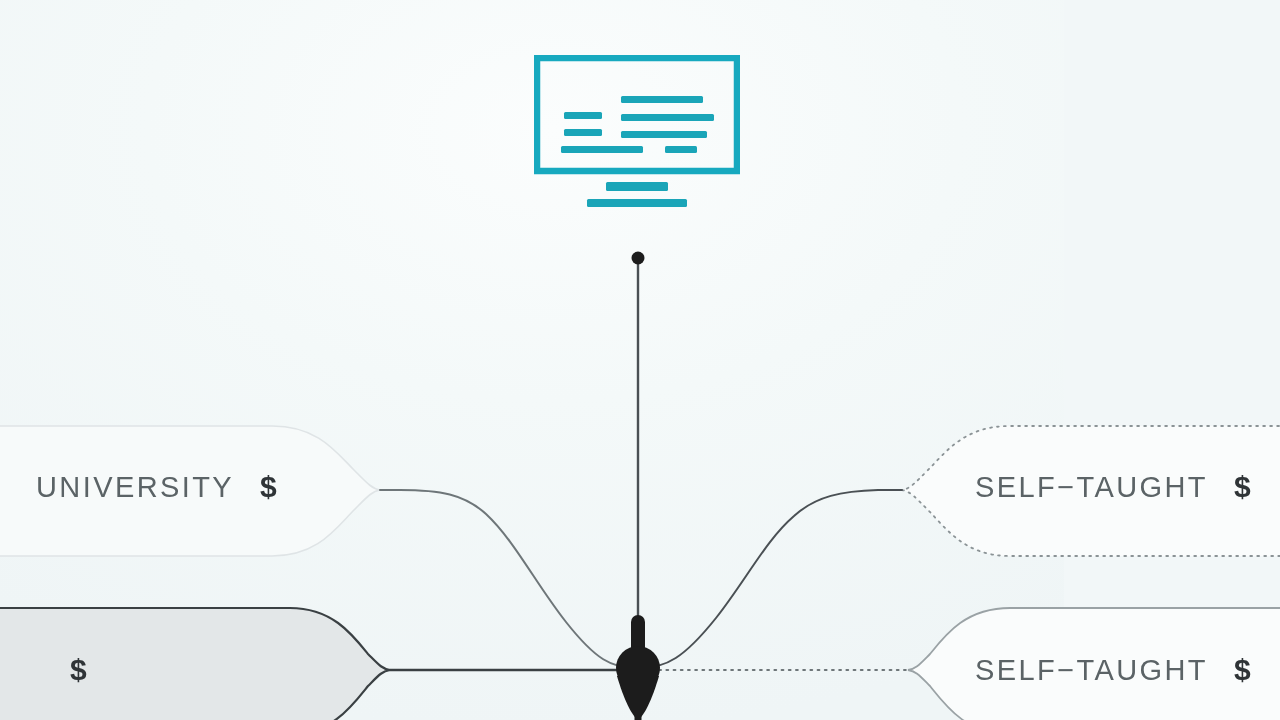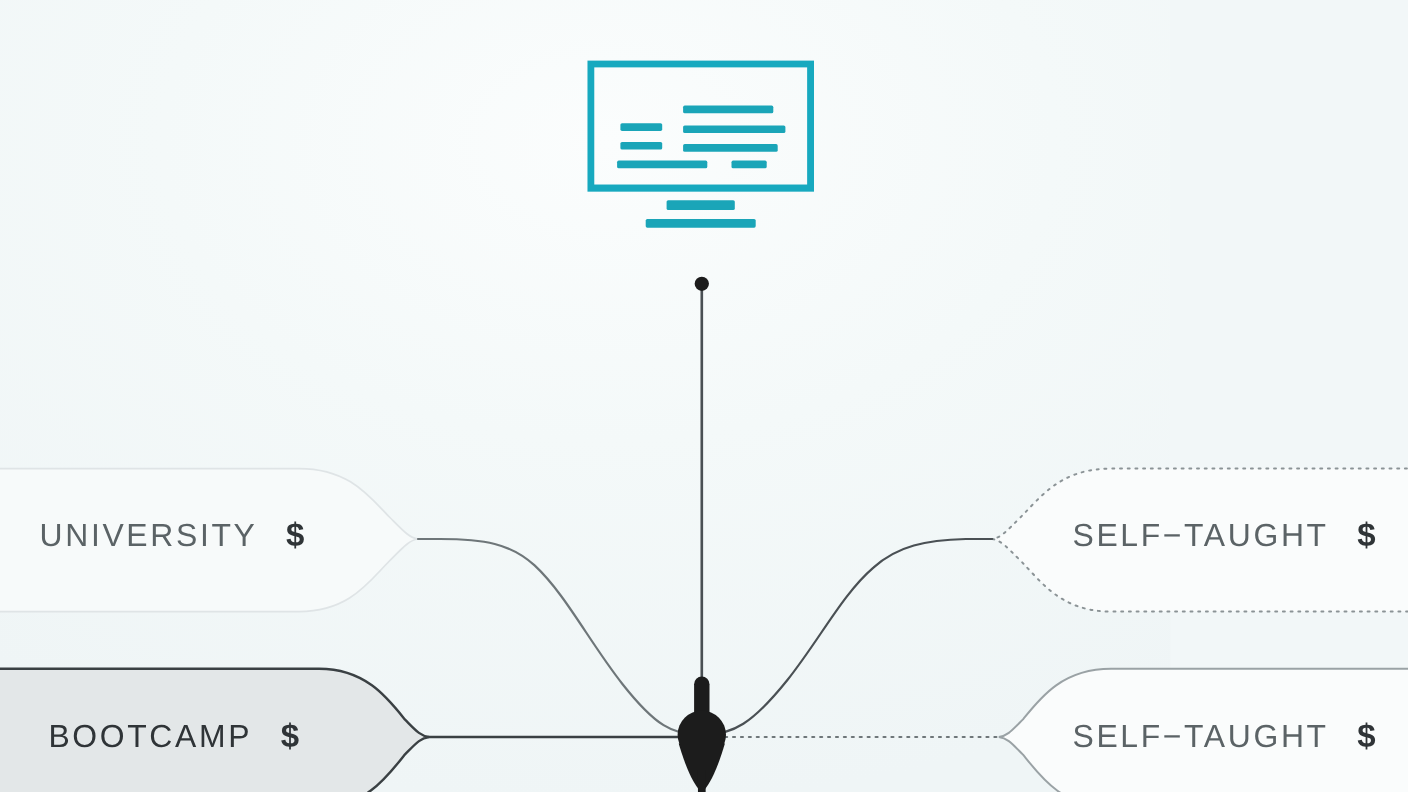--- a/index.html
+++ b/index.html
@@ -145,21 +145,20 @@
 
     <path d="M 638 700 L 638 720" stroke="#1c1c1c" stroke-width="7" fill="none"></path>
   </svg>
 
   <div class="node-label" id="label-university">
     <span class="node-text">UNIVERSITY</span>
     <span class="cost-glyph">$</span>
   </div>
 
   <div class="node-label" id="label-bootcamp">
-    <span class="node-text dark">BOOTCAMP</span>
     <span class="cost-glyph">$</span>
   </div>
 
   <div class="node-label" id="label-selftaught-top">
     <span class="node-text">SELF−TAUGHT</span>
     <span class="cost-glyph">$</span>
   </div>
 
   <div class="node-label" id="label-selftaught-bottom">
     <span class="node-text">SELF−TAUGHT</span>

